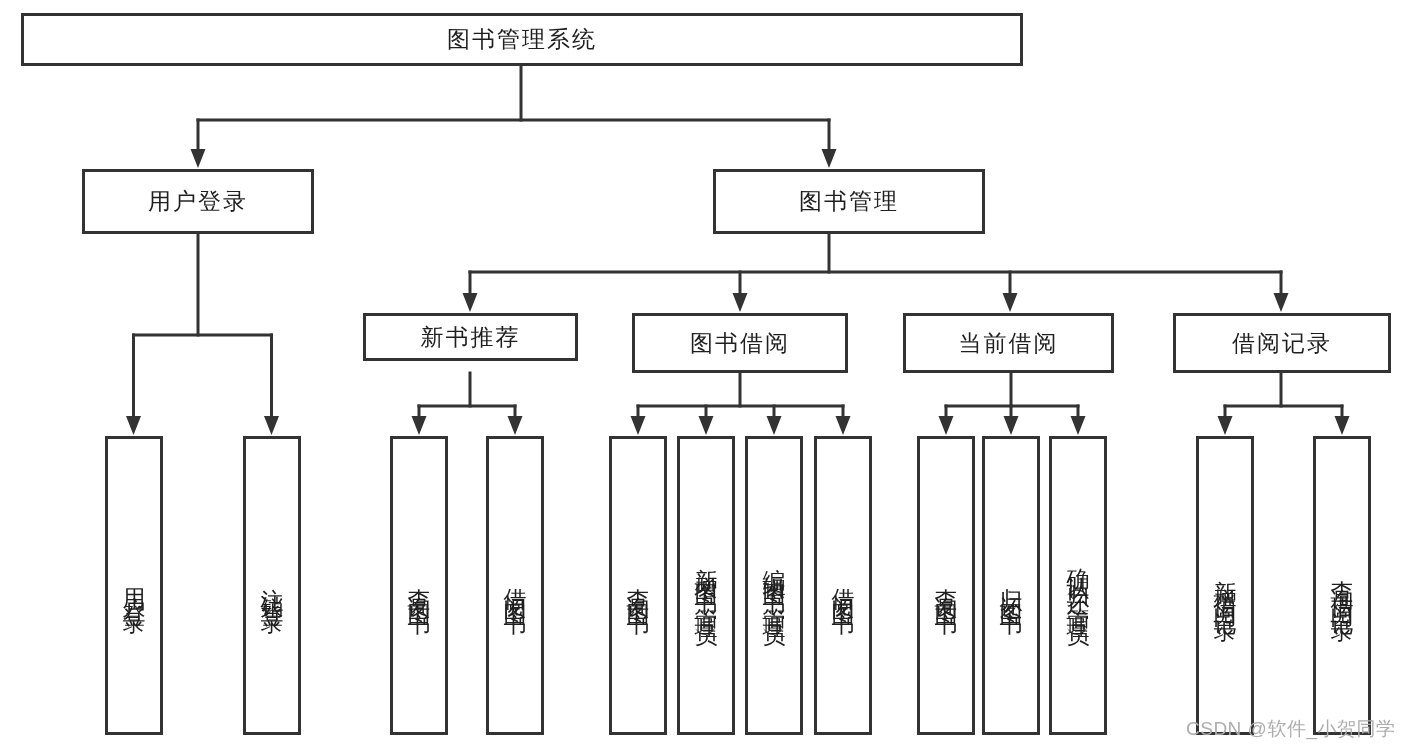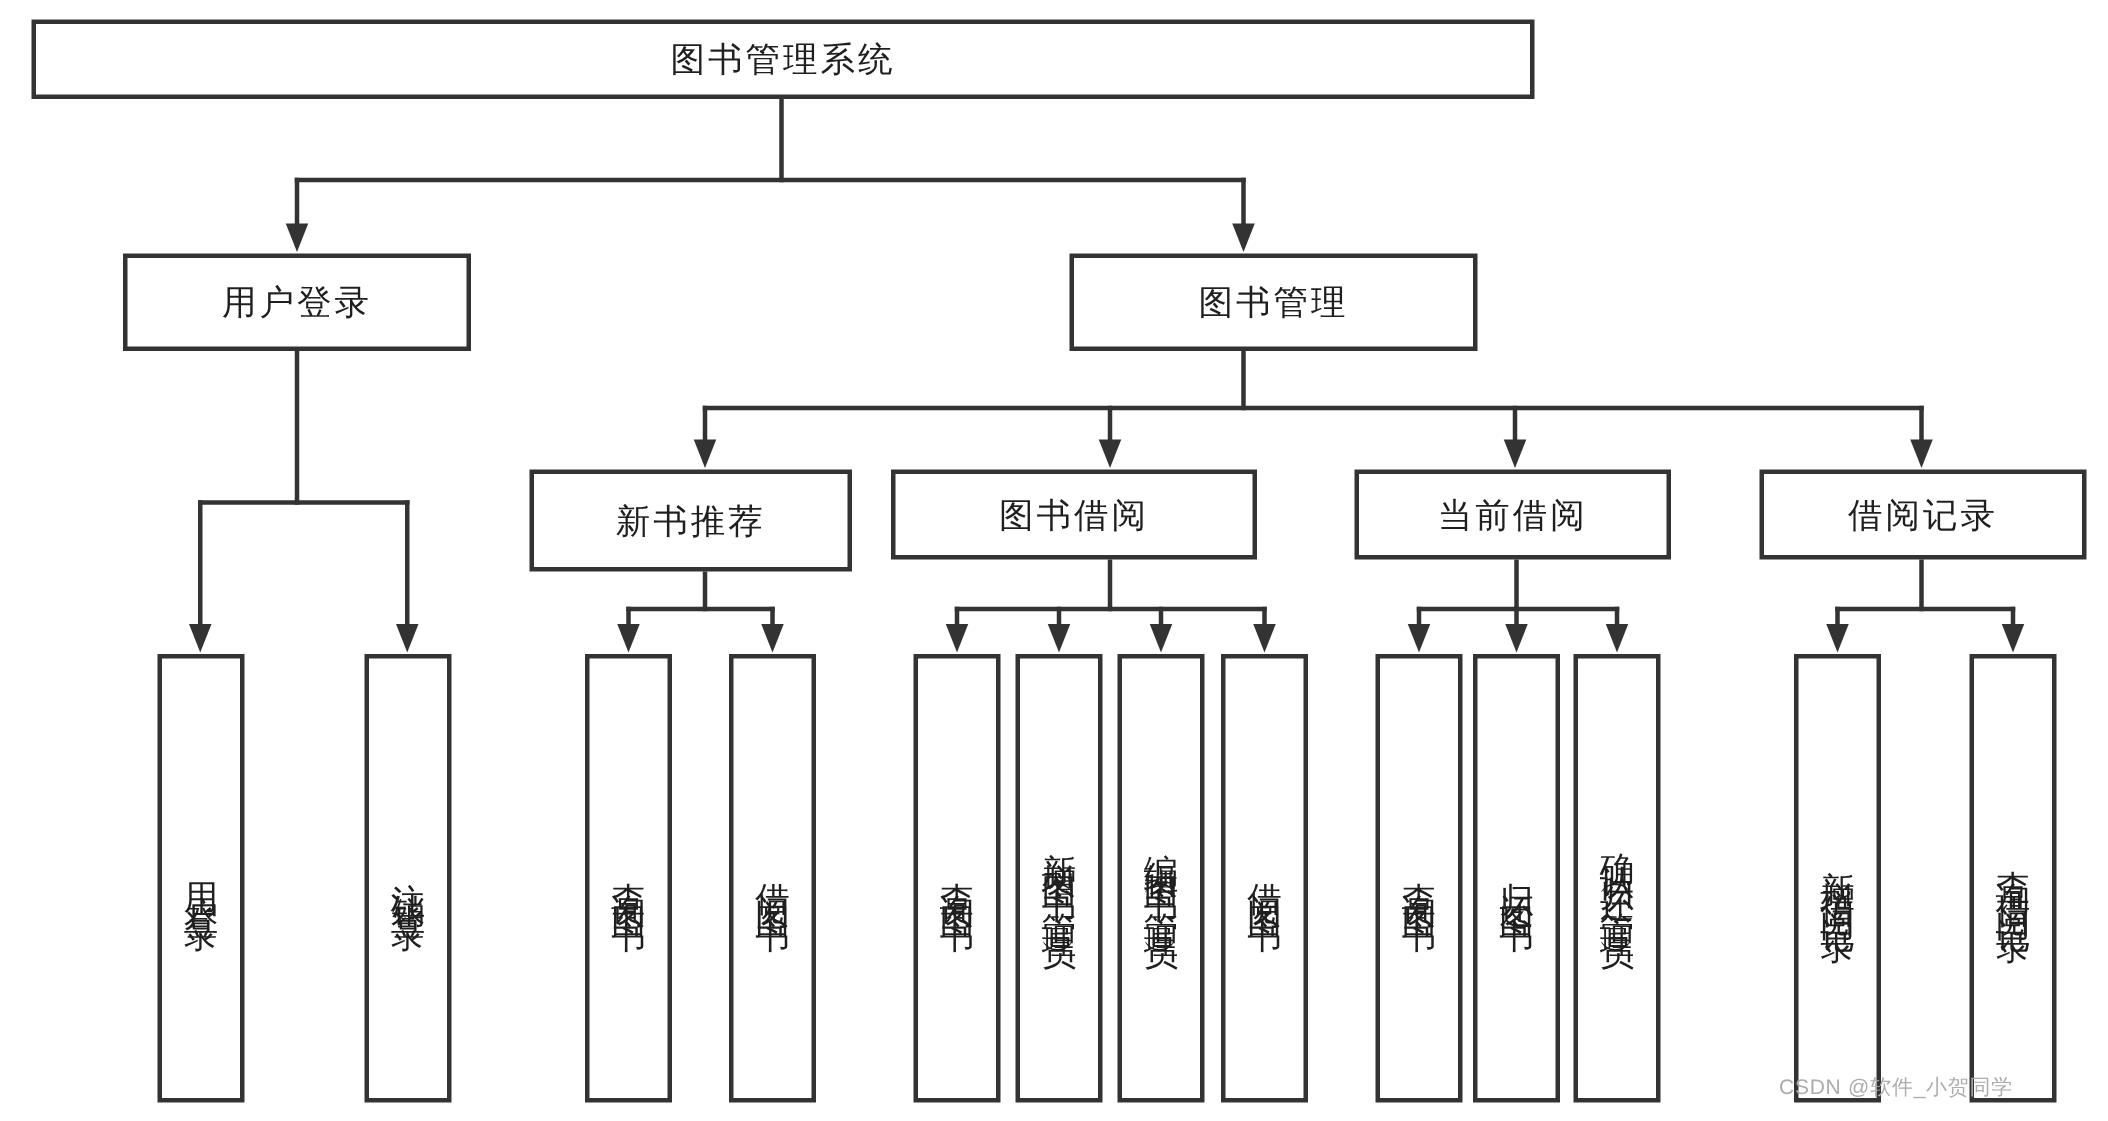--- a/index.html
+++ b/index.html
@@ -40,21 +40,21 @@
     font-size:23px;
     letter-spacing:8px;
     line-height:1;
     color:var(--text);
     white-space:nowrap;
   }
   .watermark{
     position:absolute;
     left:1186px;
     top:716px;
-    font-size:14px;
+    font-size:19px;
     color:var(--wm);
     letter-spacing:0.5px;
     z-index:3;
     white-space:nowrap;
   }
 </style>
 </head>
 <body>
 
 <div class="canvas">
@@ -129,24 +129,24 @@
     <span class="hlabel">图书管理系统</span>
   </div>
 
   <div class="box" style="left:82px;top:169px;width:232px;height:65px">
     <span class="hlabel">用户登录</span>
   </div>
   <div class="box" style="left:713px;top:169px;width:272px;height:65px">
     <span class="hlabel">图书管理</span>
   </div>
 
-  <div class="box" style="left:353px;top:313px;width:215px;height:68px">
+  <div class="box" style="left:363px;top:313px;width:215px;height:48px">
     <span class="hlabel">新书推荐</span>
   </div>
-  <div class="box" style="left:594px;top:313px;width:244px;height:60px">
+  <div class="box" style="left:632px;top:313px;width:216px;height:60px">
     <span class="hlabel">图书借阅</span>
   </div>
   <div class="box" style="left:903px;top:313px;width:211px;height:60px">
     <span class="hlabel">当前借阅</span>
   </div>
   <div class="box" style="left:1173px;top:313px;width:218px;height:60px">
     <span class="hlabel">借阅记录</span>
   </div>
 
   <div class="box" style="left:105px;top:436px;width:58px;height:299px">

